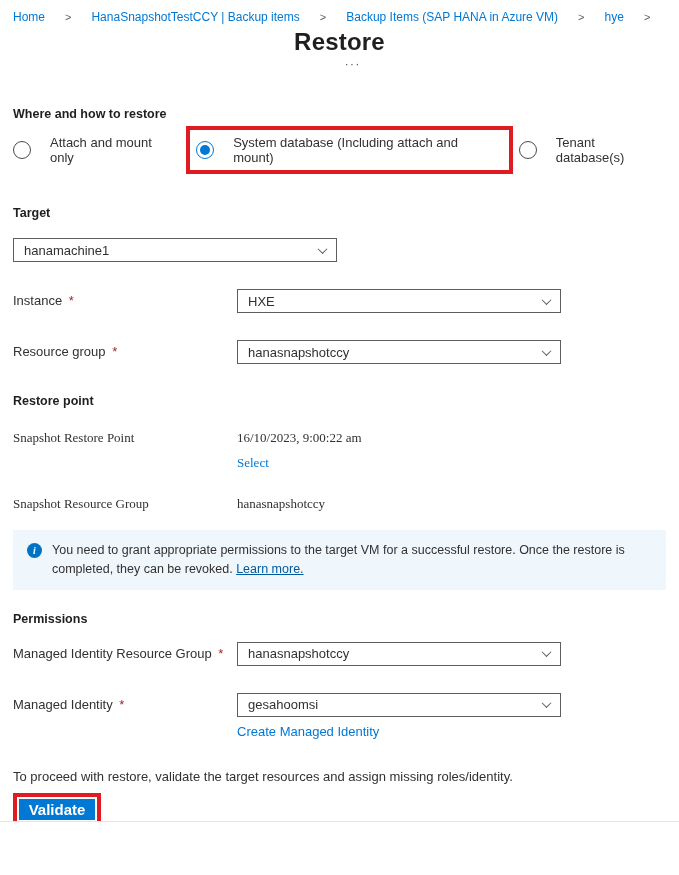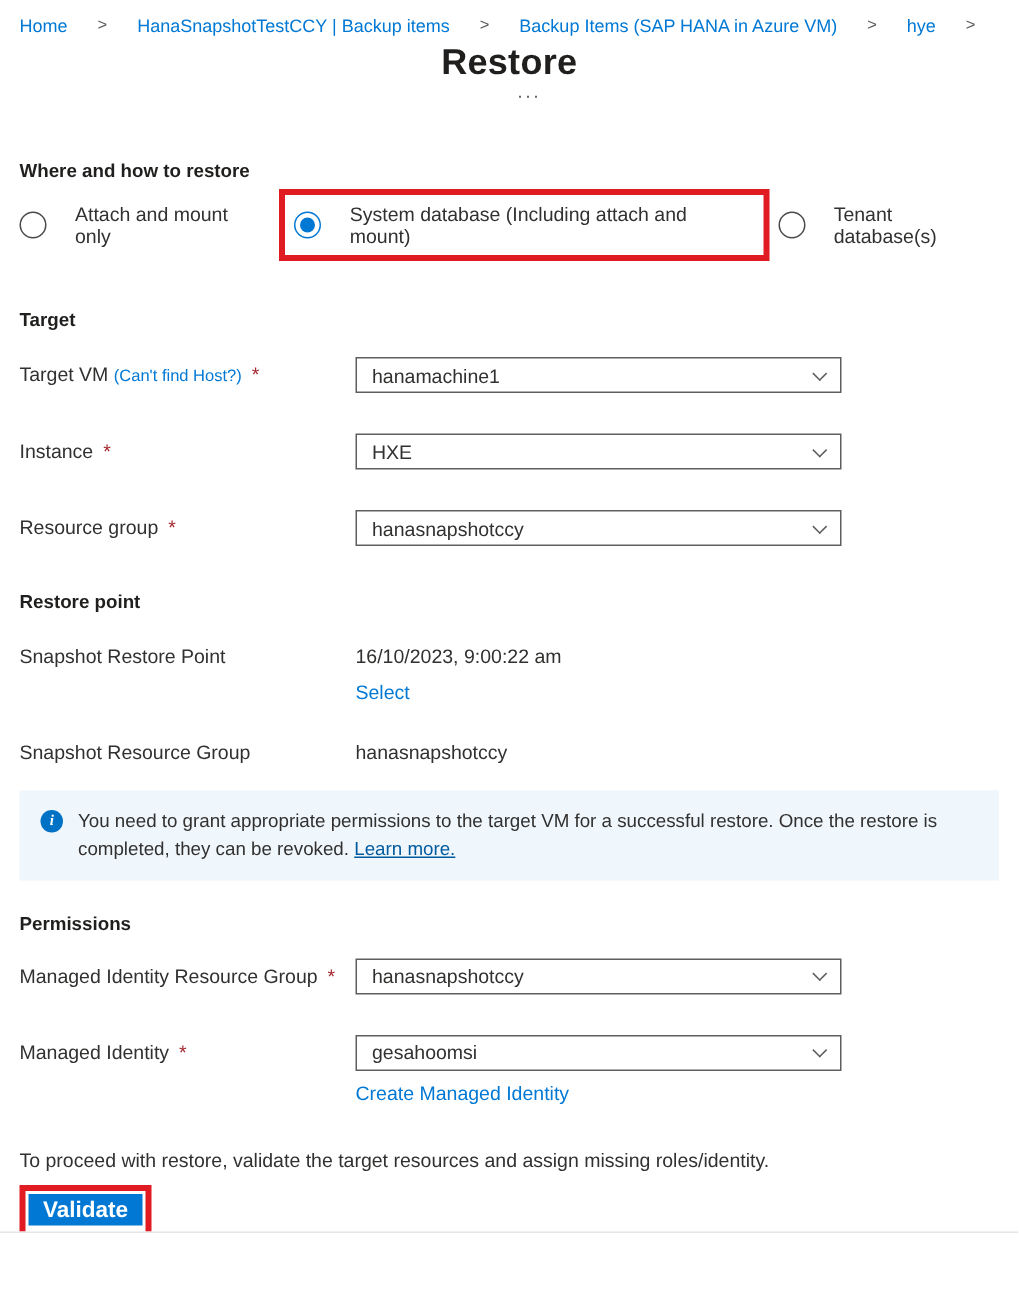--- a/index.html
+++ b/index.html
@@ -43,21 +43,21 @@
   
   .form-row{display:flex;align-items:flex-start;margin-top:27px;}
   .form-row.first{margin-top:18px;}
   .form-label{width:224px;flex:0 0 auto;padding-top:4px;line-height:1.3;}
   .required{color:var(--required);margin-left:3px;}
   .hint-link{color:var(--accent);font-size:11px;cursor:pointer;}
   .combobox{width:324px;height:24px;border:1px solid var(--border);background:#fff;display:flex;align-items:center;padding:0 10px;cursor:pointer;}
   .combobox .value{flex:1;}
   .chevron{width:7px;height:7px;border-right:1.4px solid var(--muted);border-bottom:1.4px solid var(--muted);transform:rotate(45deg) translate(-1px,-1px);}
   
-  .ro-row{display:flex;align-items:flex-start;margin-top:26px;}
+  .ro-row{display:flex;align-items:flex-start;margin-top:26px;font-family:Liberation Serif, serif;}
   .ro-label{width:224px;flex:0 0 auto;}
   .link{color:var(--accent);cursor:pointer;text-decoration:none;}
   .select-link{display:inline-block;margin-top:9px;}
   .create-link{display:inline-block;margin-top:7px;}
   
   .info-banner{margin-top:18px;background:var(--banner);padding:11px 14px;display:flex;gap:10px;align-items:flex-start;font-size:12.5px;line-height:1.5;}
   .info-icon{width:15px;height:15px;border-radius:50%;background:#0072c6;color:#fff;font-weight:700;font-size:10px;display:flex;align-items:center;justify-content:center;flex:0 0 auto;margin-top:2px;font-family:"Liberation Serif",serif;font-style:italic;}
   .banner-link{color:#005a9e;text-decoration:underline;cursor:pointer;}
   
   .instruction{margin-top:30px;}
@@ -106,25 +106,20 @@
     </span>
     <label class="radio-option">
       <span class="radio"></span>
       <span>Tenant database(s)</span>
     </label>
   </div>
 
   <div class="sec-head norm" style="margin-top:32px;">Target</div>
 
   <div class="form-row first">
-    <div class="form-label">
-      <span>Target VM</span>
-      <span class="hint-link">(Can't find Host?)</span>
-      <span class="required">*</span>
-    </div>
     <div class="combobox">
       <span class="value">hanamachine1</span>
       <span class="chevron"></span>
     </div>
   </div>
 
   <div class="form-row">
     <div class="form-label">
       <span>Instance</span>
       <span class="required">*</span>

